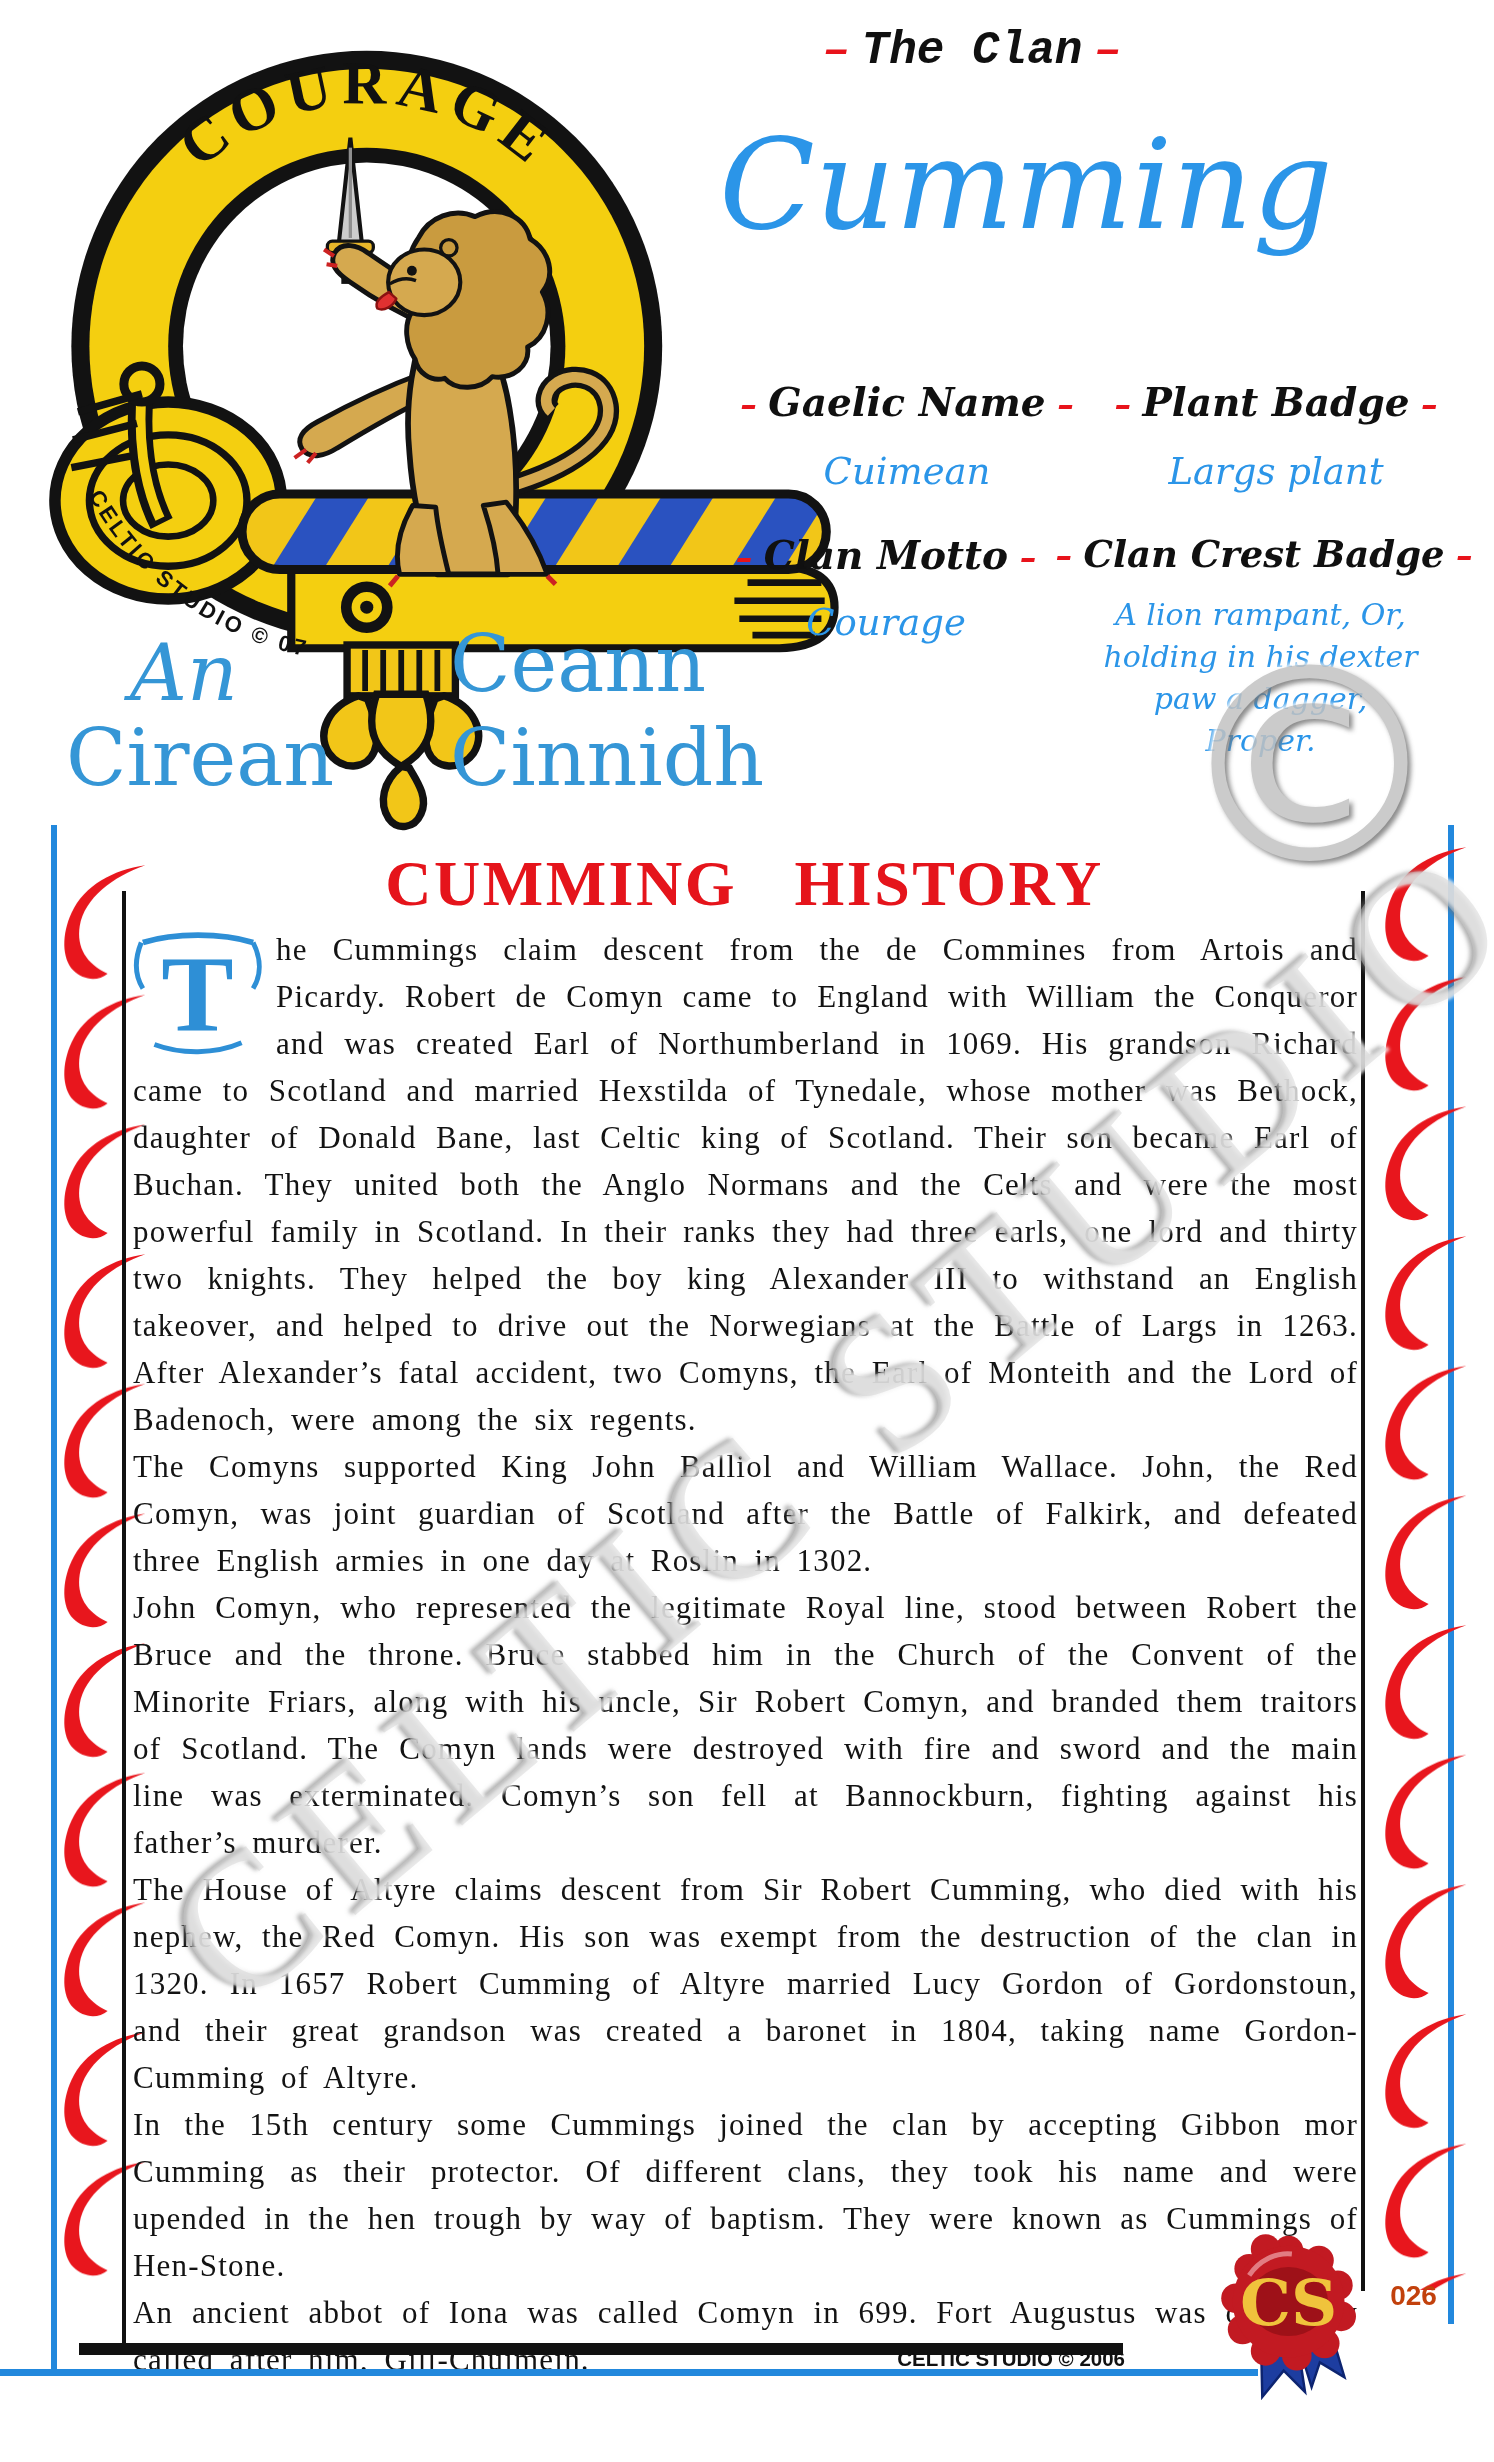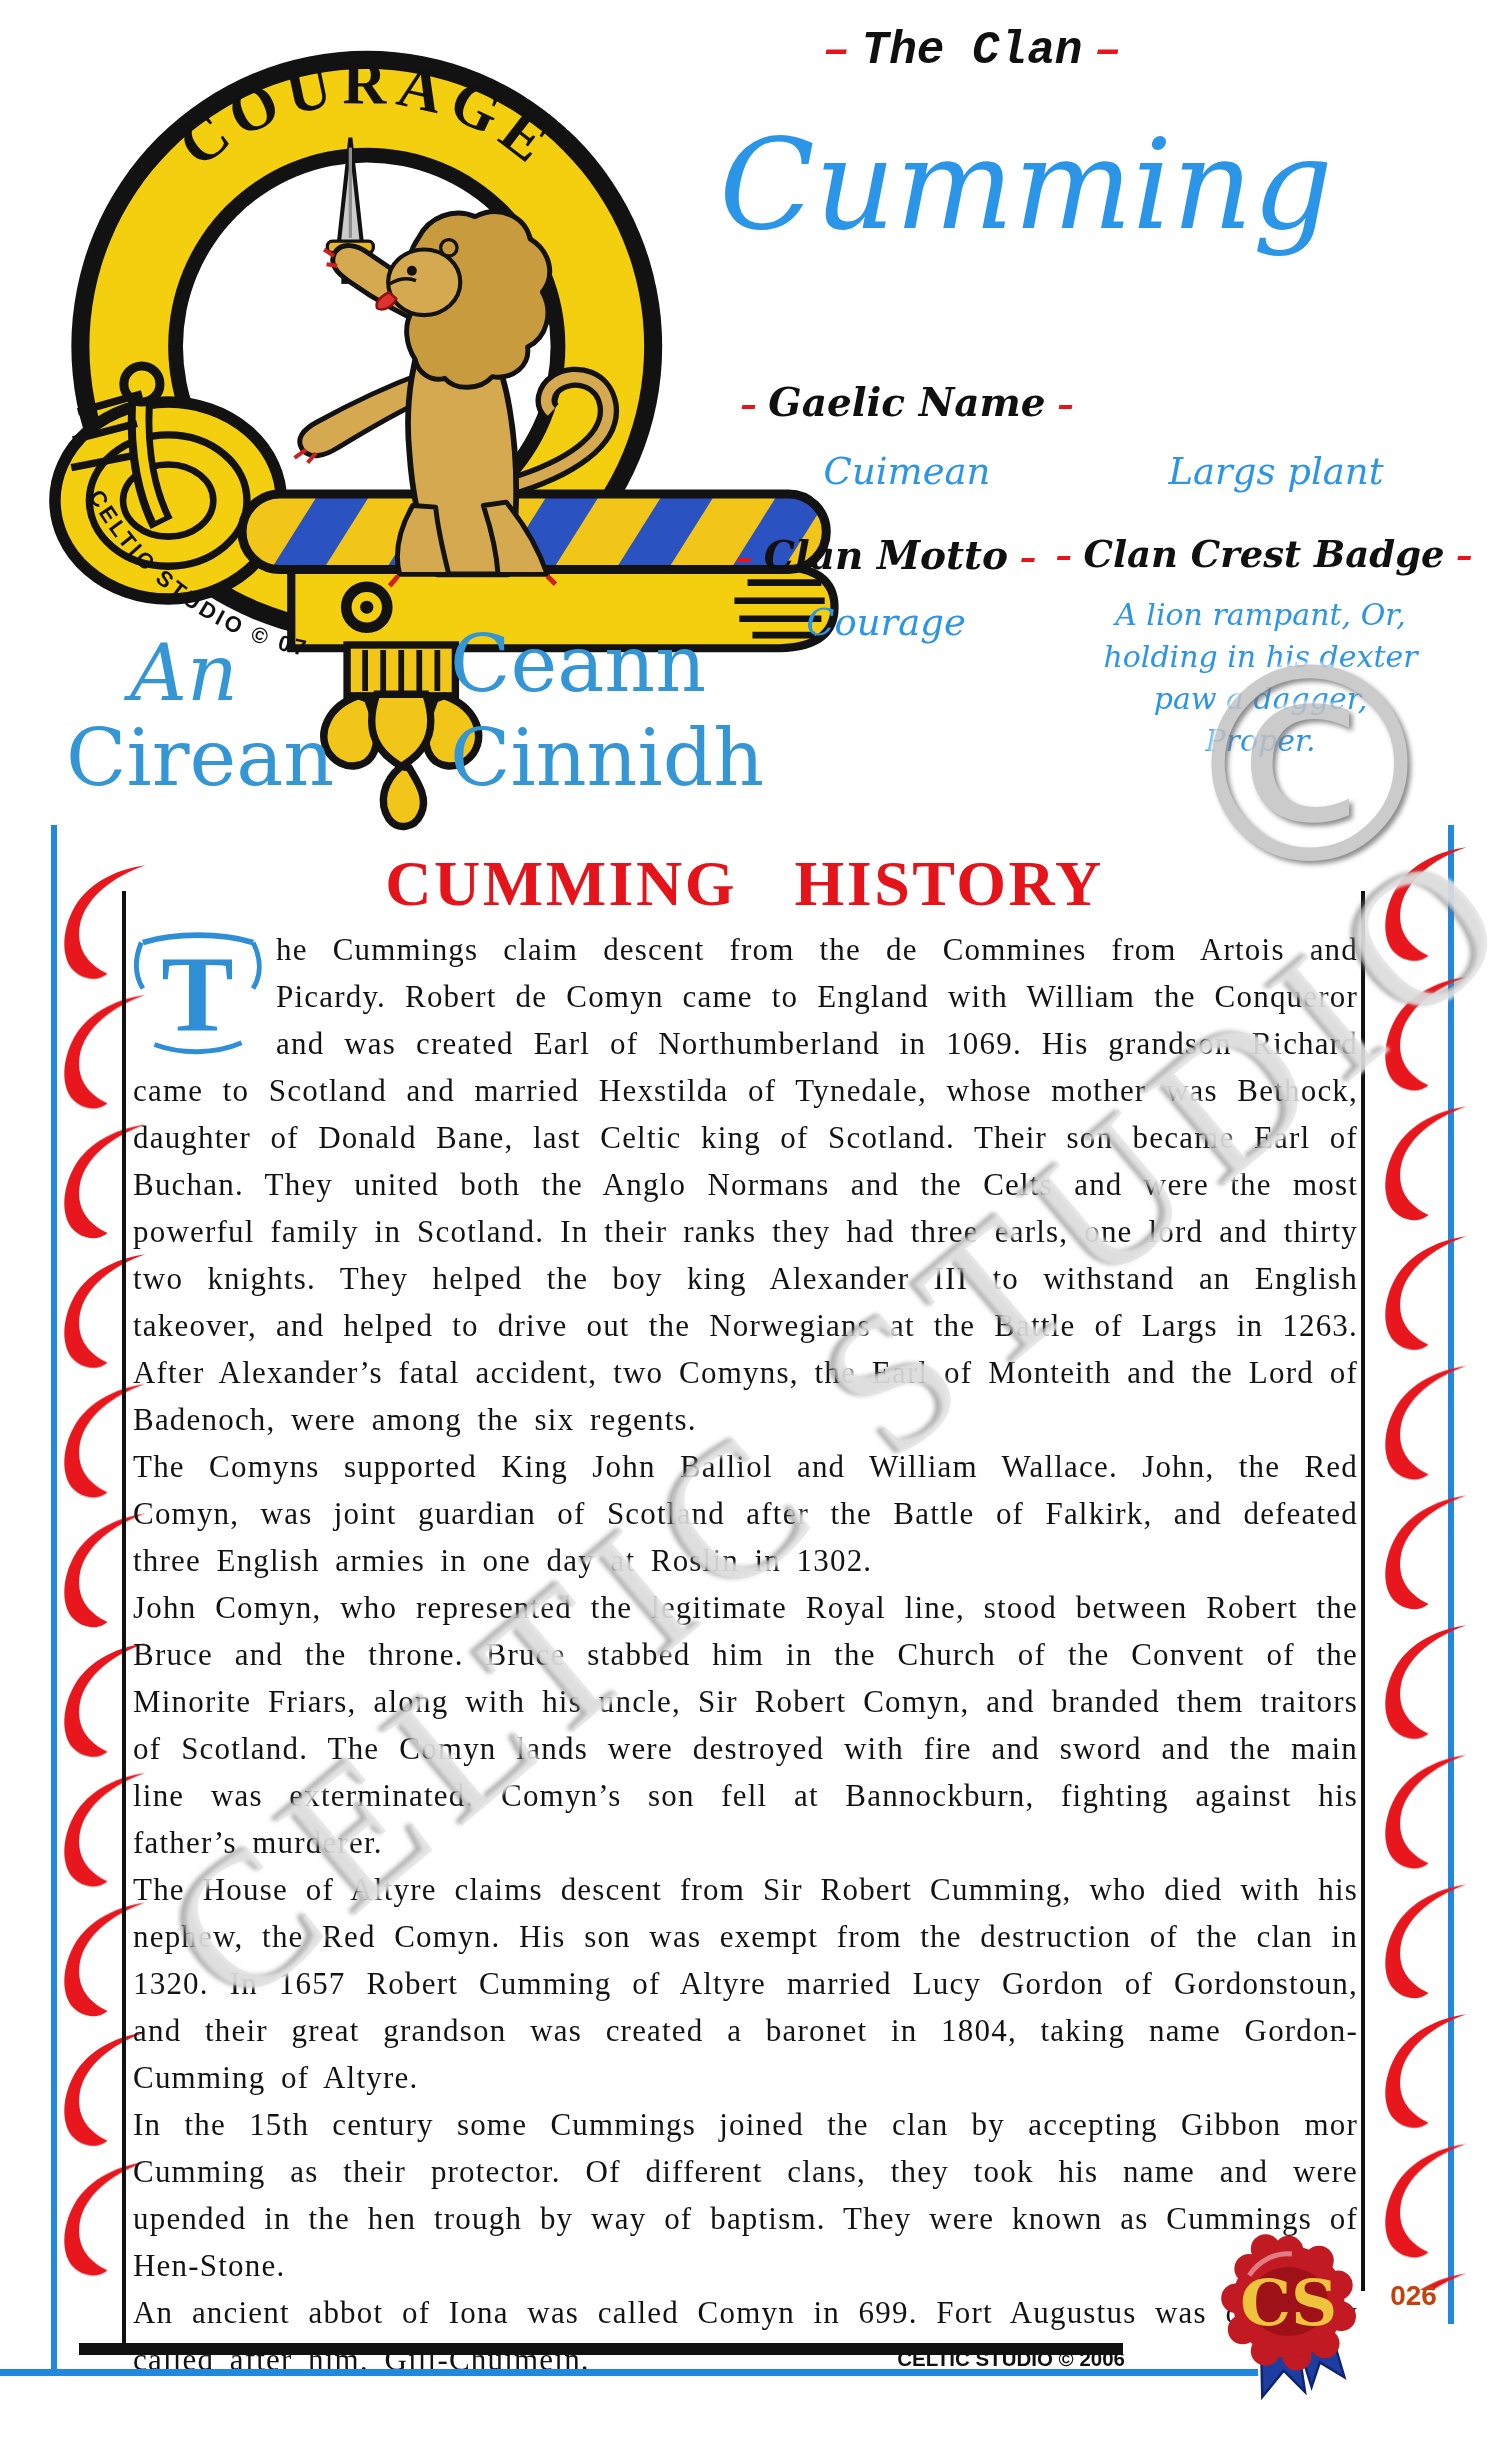--- a/index.html
+++ b/index.html
@@ -164,20 +164,23 @@
   <span class="gaelic" style="left:450px;top:719px;">Cinnidh</span>
 
   <div class="the-clan">
     <span class="dash">–</span><span>The Clan</span><span class="dash">–</span>
   </div>
 
   <div class="clan-name">Cumming</div>
 
   <div class="info-label" style="left:702px;top:379px;width:410px;">
     <span class="dash">–</span><span>Gaelic Name</span><span class="dash">–</span>
+  </div>
+  <div class="info-label" style="left:1071px;top:379px;width:410px;">
+    <span class="dash">–</span><span>Plant Badge</span><span class="dash">–</span>
   </div>
   <div class="info-value" style="left:702px;top:450px;width:410px;">Cuimean</div>
   <div class="info-value" style="left:1071px;top:450px;width:410px;">Largs plant</div>
 
   <div class="info-label" style="left:681px;top:532px;width:410px;">
     <span class="dash">–</span><span>Clan Motto</span><span class="dash">–</span>
   </div>
   <div class="info-label" style="left:1044px;top:532px;width:427px;font-size:37px;">
     <span class="dash">–</span><span>Clan Crest Badge</span><span class="dash">–</span>
   </div>

